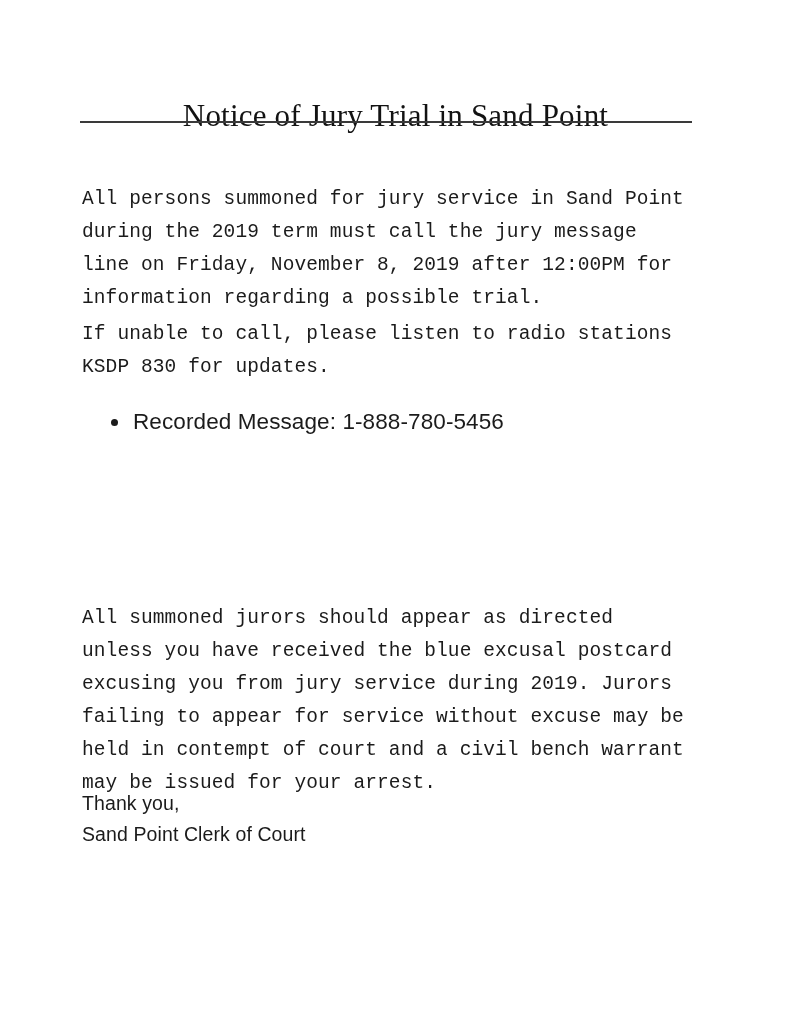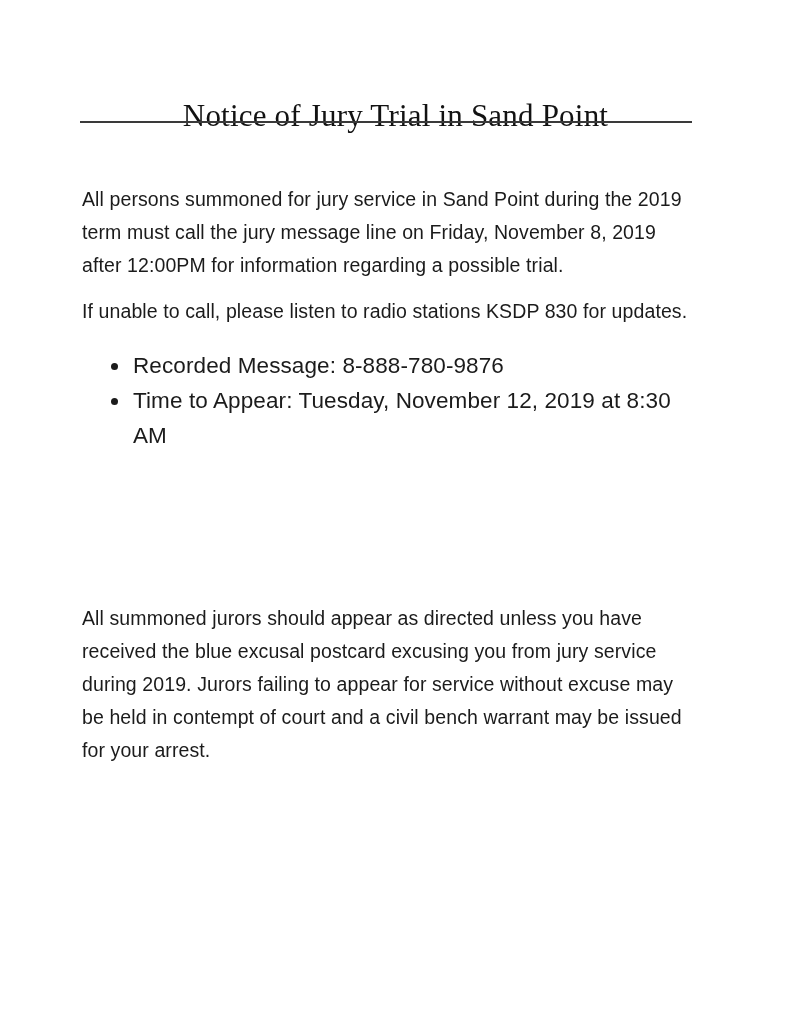--- a/index.html
+++ b/index.html
@@ -57,24 +57,25 @@
     top: 183px;
     width: 608px;
   }
 
   .para {
     font-size: 19.5px;
     line-height: 33px;
     color: #1b1b1b;
     margin: 0;
     letter-spacing: 0.1px;
+    font-family: Liberation Mono, monospace;
   }
 
   .para + .para {
-    margin-top: 13px;
+    margin-top: 3px;
   }
 
   
   .bullet-list {
     list-style: none;
     margin: 20px 0 0 0;
     padding: 0;
   }
 
   .bullet-item {
@@ -127,23 +128,26 @@
 
   <h1 class="doc-title">Notice of Jury Trial in Sand Point</h1>
 
   <div class="title-rule"></div>
 
   <div class="body-block">
     <p class="para">All persons summoned for jury service in Sand Point during the 2019 term must call the jury message line on Friday, November 8, 2019 after 12:00PM for information regarding a possible trial.</p>
     <p class="para">If unable to call, please listen to radio stations KSDP 830 for updates.</p>
 
     <ul class="bullet-list">
-      <li class="bullet-item">Recorded Message: 8-888-780-9876</li>
-      <li class="bullet-item">Time to Appear: Tuesday, November 12, 2019 at 8:30 AM</li>
+      <li class="bullet-item">Recorded Message: 1-888-780-5456</li>
     </ul>
   </div>
 
   <div class="lower-block">
     <p class="para">All summoned jurors should appear as directed unless you have received the blue excusal postcard excusing you from jury service during 2019. Jurors failing to appear for service without excuse may be held in contempt of court and a civil bench warrant may be issued for your arrest.</p>
   </div>
 
+  <div class="signature-block">
+    <div class="sign-line">Thank you,</div>
+    <div class="sign-line">Sand Point Clerk of Court</div>
+  </div>
 
 </div>
 
 </body></html>

